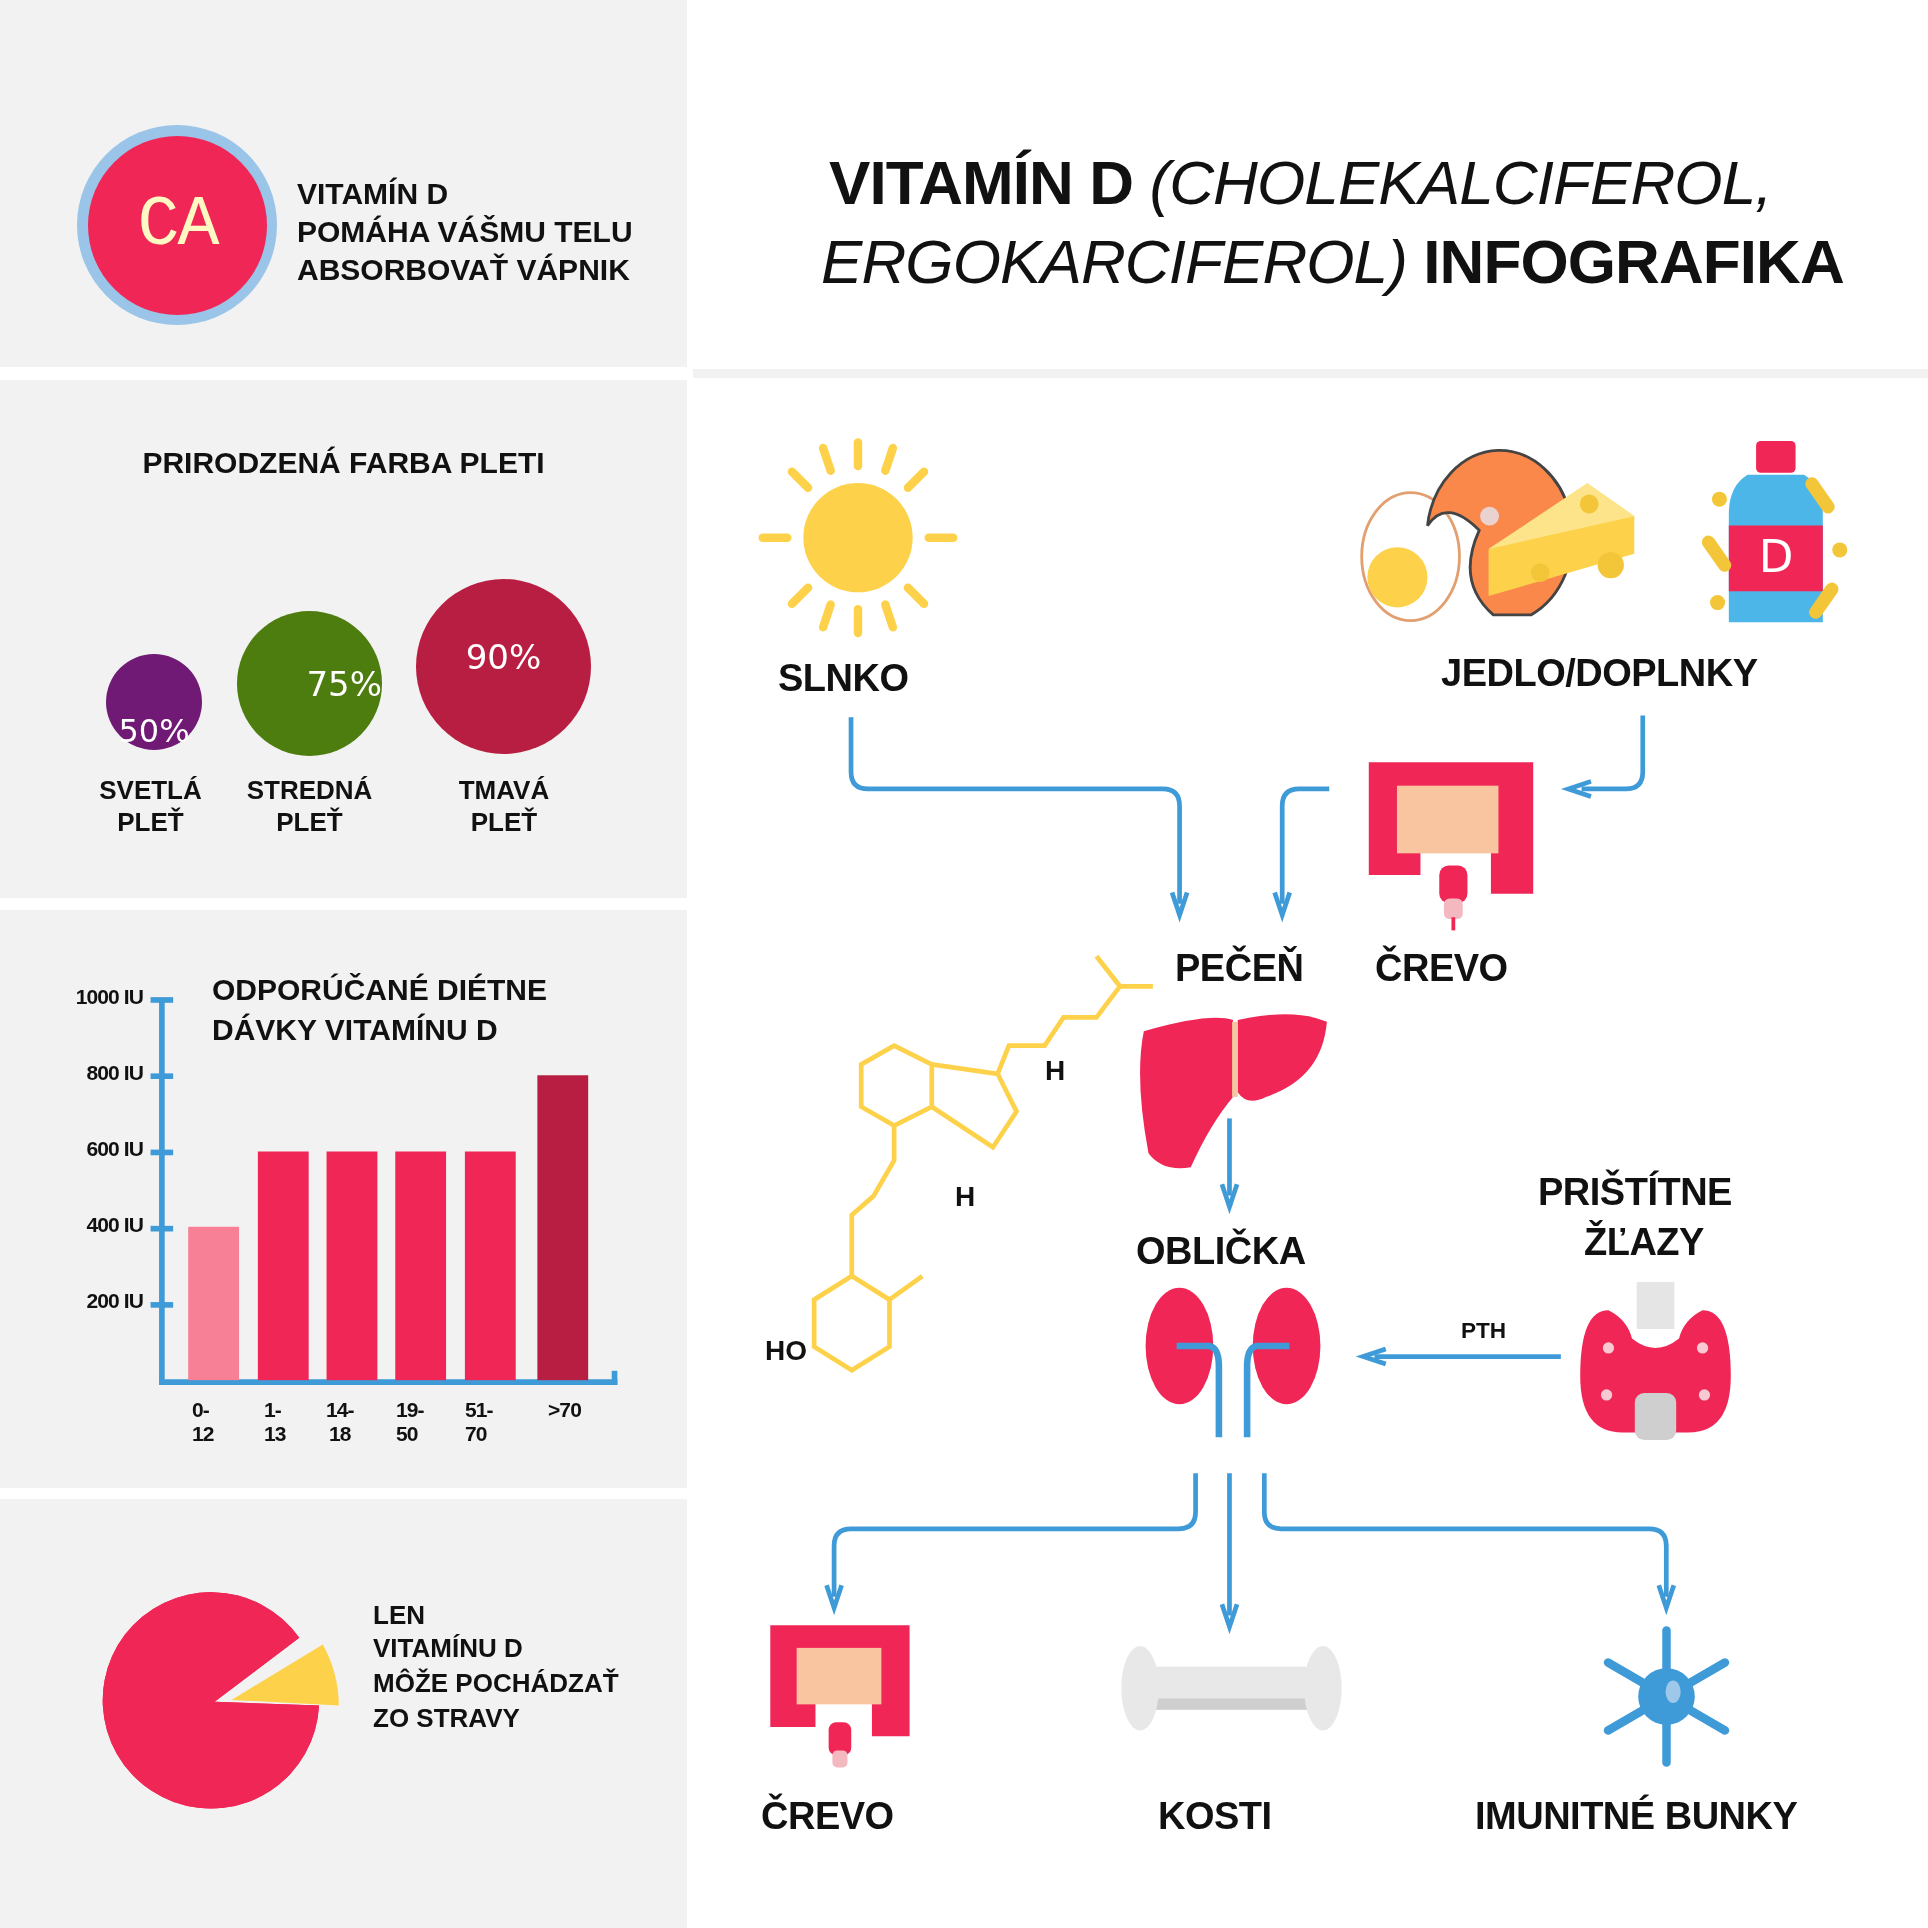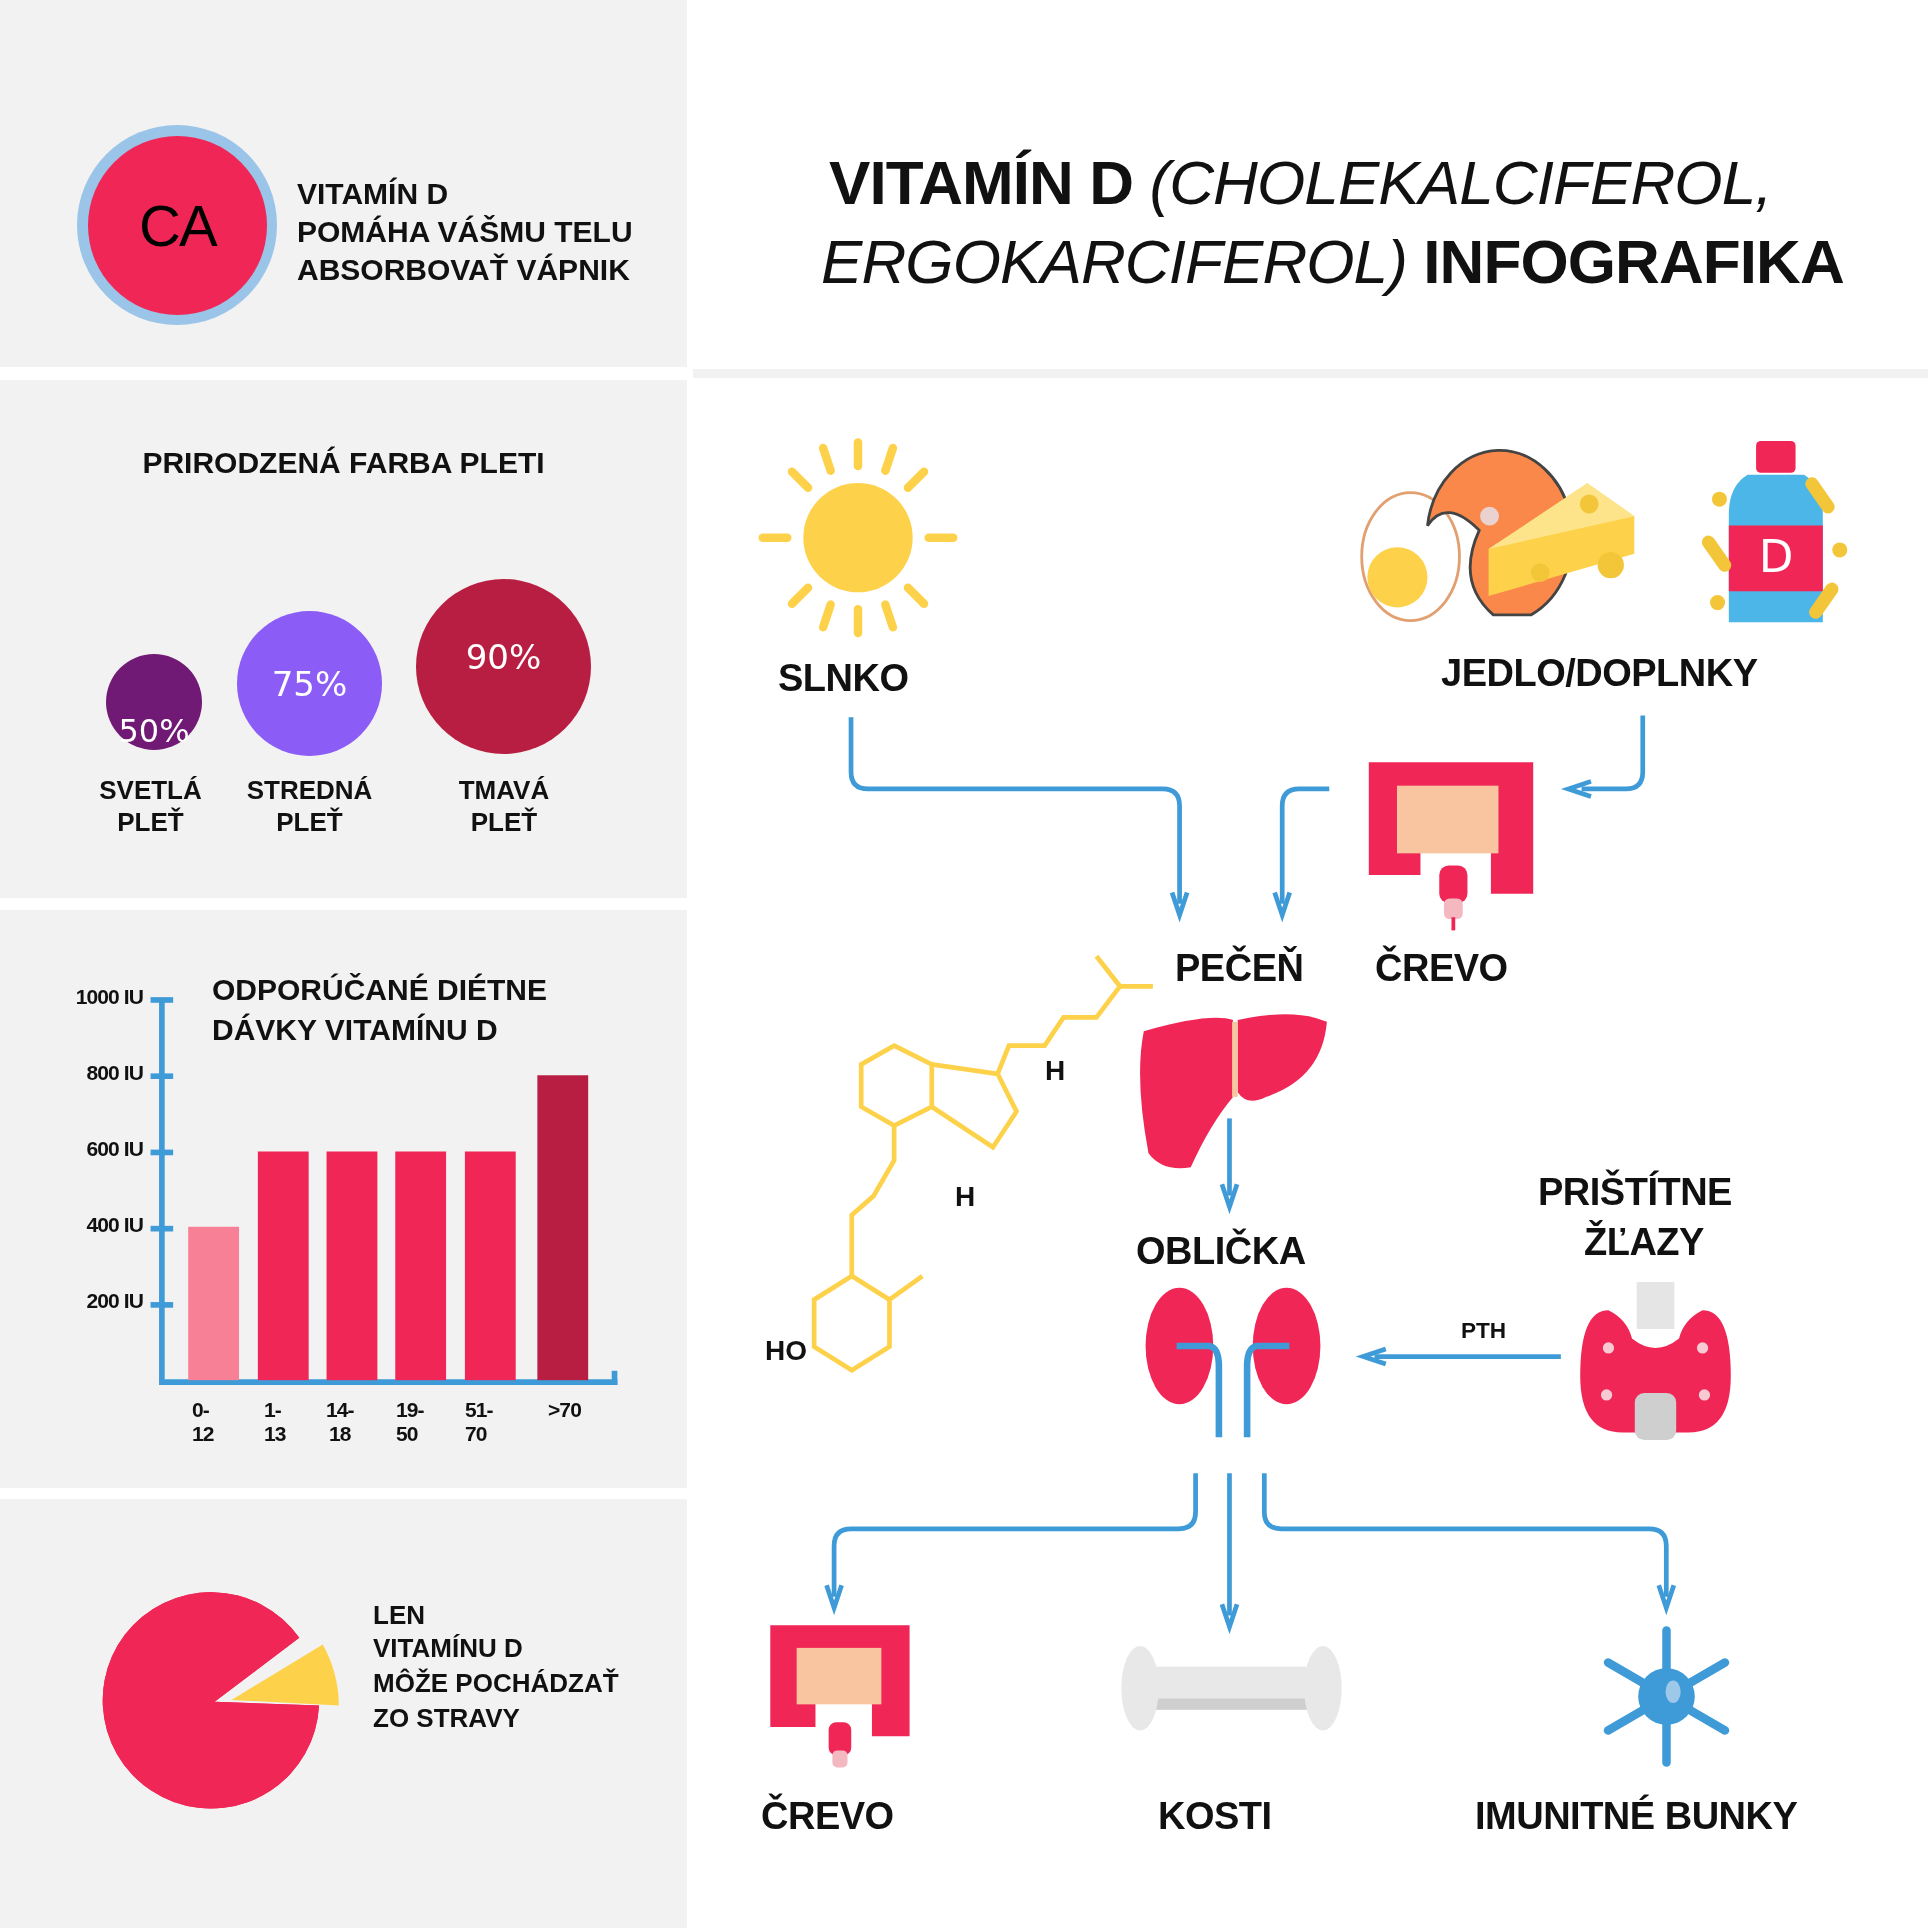--- a/index.html
+++ b/index.html
@@ -17,21 +17,21 @@
 <body>
 
 <div class="panel" style="left:0;top:0;width:687px;height:367px;"></div>
 <div class="panel" style="left:0;top:380px;width:687px;height:518px;"></div>
 <div class="panel" style="left:0;top:910px;width:687px;height:578px;"></div>
 <div class="panel" style="left:0;top:1499px;width:687px;height:429px;"></div>
 <div class="panel" style="left:693px;top:369px;width:1235px;height:9.4px;"></div>
 
 <div class="abs" style="left:77px;top:125px;width:200px;height:200px;border-radius:50%;background:#9ac4e8;"></div>
 <div class="abs" style="left:88px;top:136px;width:179px;height:179px;border-radius:50%;background:#f02756;display:flex;align-items:center;justify-content:center;">
-  <span style="color:#000000;font-family:Liberation Sans, sans-serif;font-size:58px;letter-spacing:-1.9px;">CA</span>
+  <span style="color:#fef9c3;font-family:Liberation Mono, monospace;font-size:70px;letter-spacing:-1.9px;">CA</span>
 </div>
 <div class="abs bold" style="left:297px;top:175px;font-size:30px;line-height:38px;">
   <div>VITAMÍN D</div>
   <div>POMÁHA VÁŠMU TELU</div>
   <div>ABSORBOVAŤ VÁPNIK</div>
 </div>
 
 <div class="title-line bold" style="left:829px;top:147px;">
   <span>VITAMÍN D</span>
   <i>(CHOLEKALCIFEROL,</i>
@@ -40,21 +40,21 @@
   <i>ERGOKARCIFEROL)</i>
   <span>INFOGRAFIKA</span>
 </div>
 
 <div class="abs bold" style="left:0;width:687px;top:443px;text-align:center;font-size:30px;line-height:40px;">
   <div>PRIRODZENÁ FARBA PLETI</div>
 </div>
 <div class="abs" style="left:106px;top:654px;width:96px;height:96px;border-radius:50%;background:#701a75;display:flex;align-items:flex-end;justify-content:center;">
   <span style="color:#fff;font-family:'DejaVu Sans',sans-serif;font-size:32px;">50%</span>
 </div>
-<div class="abs" style="left:237px;top:611px;width:145px;height:145px;border-radius:50%;background:#8b5cf6;display:flex;align-items:center;justify-content:center;">
+<div class="abs" style="left:237px;top:611px;width:145px;height:145px;border-radius:50%;background:#4d7c0f;display:flex;align-items:center;justify-content:flex-end;">
   <span style="color:#fff;font-family:'DejaVu Sans',sans-serif;font-size:34px;">75%</span>
 </div>
 <div class="abs" style="left:416px;top:579px;width:175px;height:175px;border-radius:50%;background:#b81e42;display:flex;align-items:center;justify-content:center;">
   <span style="color:#fff;font-family:'DejaVu Sans',sans-serif;font-size:34px;margin-top:-19px;">90%</span>
 </div>
 <div class="small-lbl" style="left:94px;width:113px;top:774px;">
   <div>SVETLÁ</div>
   <div>PLEŤ</div>
 </div>
 <div class="small-lbl" style="left:241px;width:137px;top:774px;">

